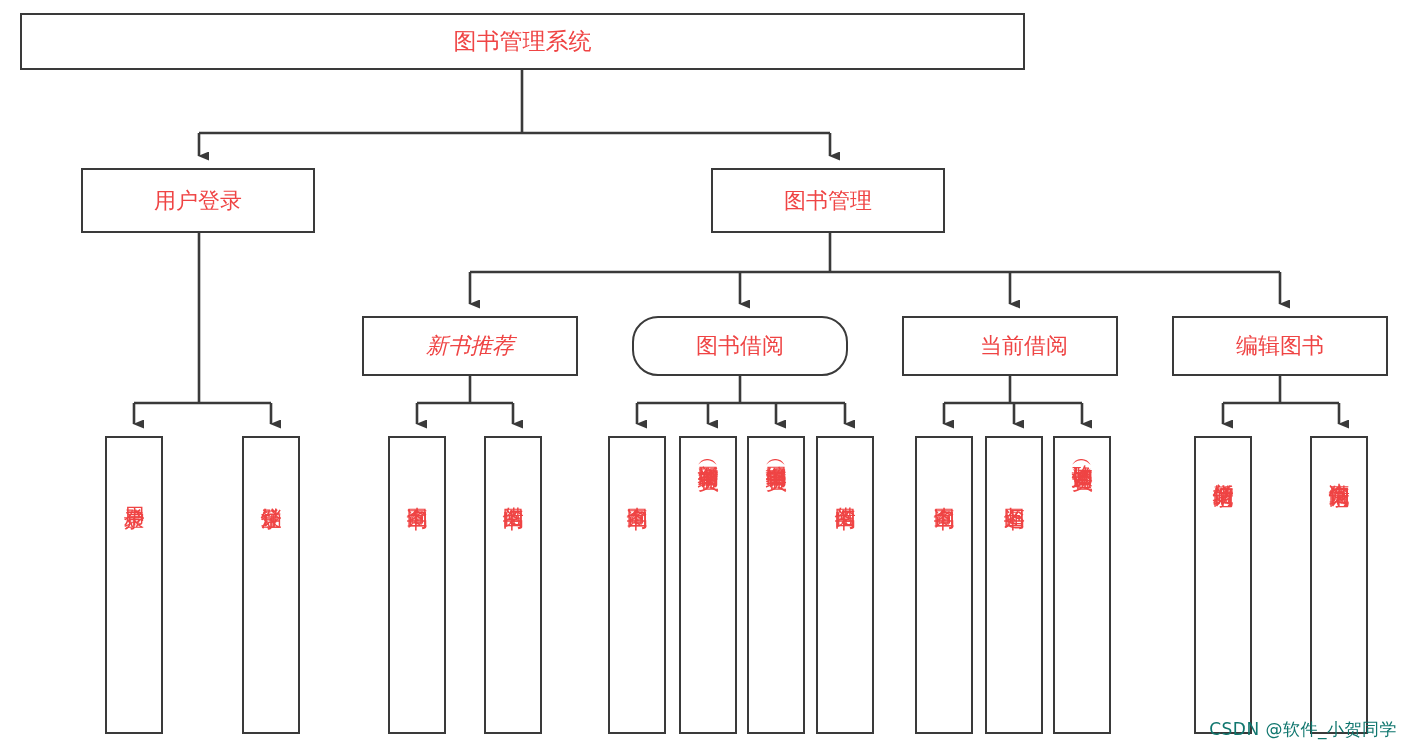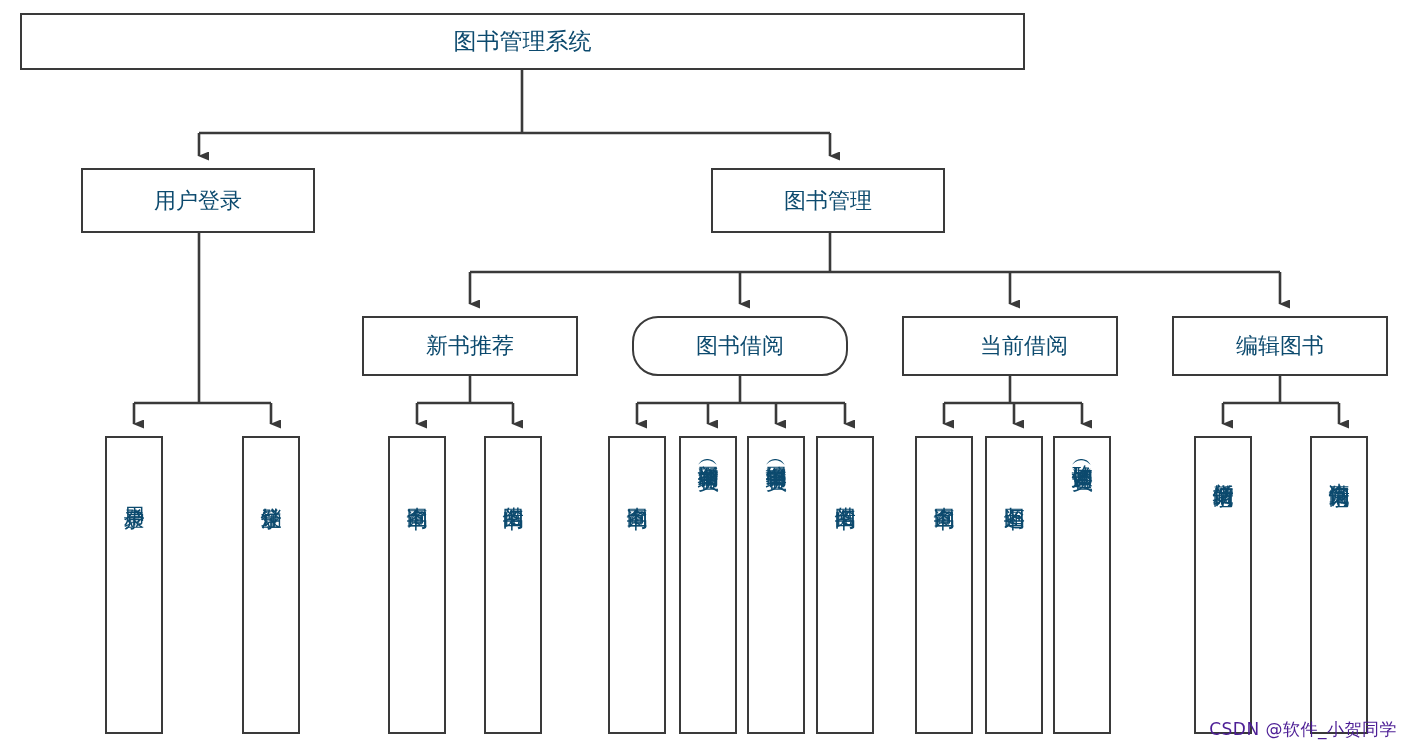--- a/index.html
+++ b/index.html
@@ -27,21 +27,21 @@
     pointer-events: none;
   }
   .node {
     position: absolute;
     box-sizing: border-box;
     background: #ffffff;
     border: 2px solid #3a3a3a;
     display: flex;
     align-items: center;
     justify-content: center;
-    color: #0c4a6e;
+    color: #ef4444;
     text-align: center;
     line-height: 1.08;
     z-index: 2;
   }
   .node.root {
     font-size: 23px;
   }
   .node.branch {
     font-size: 22px;
   }
@@ -61,21 +61,21 @@
     padding-top: 28px;
   }
   .node-label {
     display: block;
   }
   .watermark {
     position: absolute;
     right: 8px;
     bottom: 6px;
     font-size: 17px;
-    color: #4c1d95;
+    color: #0f766e;
     letter-spacing: 0.5px;
     z-index: 5;
     white-space: nowrap;
   }
 </style>
 </head>
 <body>
 
 <div id="canvas">
 
@@ -133,21 +133,21 @@
     <span class="node-label">图书管理系统</span>
   </div>
 
   <div class="node branch" style="left:81px; top:168px; width:234px; height:65px;">
     <span class="node-label">用户登录</span>
   </div>
   <div class="node branch" style="left:711px; top:168px; width:234px; height:65px;">
     <span class="node-label">图书管理</span>
   </div>
 
-  <div class="node branch" style="left:362px; top:316px; width:216px; height:60px;">
+  <div class="node branch" style="left:362px; top:316px; width:216px; height:60px;font-style:italic;">
     <span class="node-label">新书推荐</span>
   </div>
   <div class="node branch" style="left:632px; top:316px; width:216px; height:60px;border-radius:26px;">
     <span class="node-label">图书借阅</span>
   </div>
   <div class="node branch" style="left:902px; top:316px; width:216px; height:60px;padding-left:28px;">
     <span class="node-label">当前借阅</span>
   </div>
   <div class="node branch" style="left:1172px; top:316px; width:216px; height:60px;">
     <span class="node-label">编辑图书</span>

